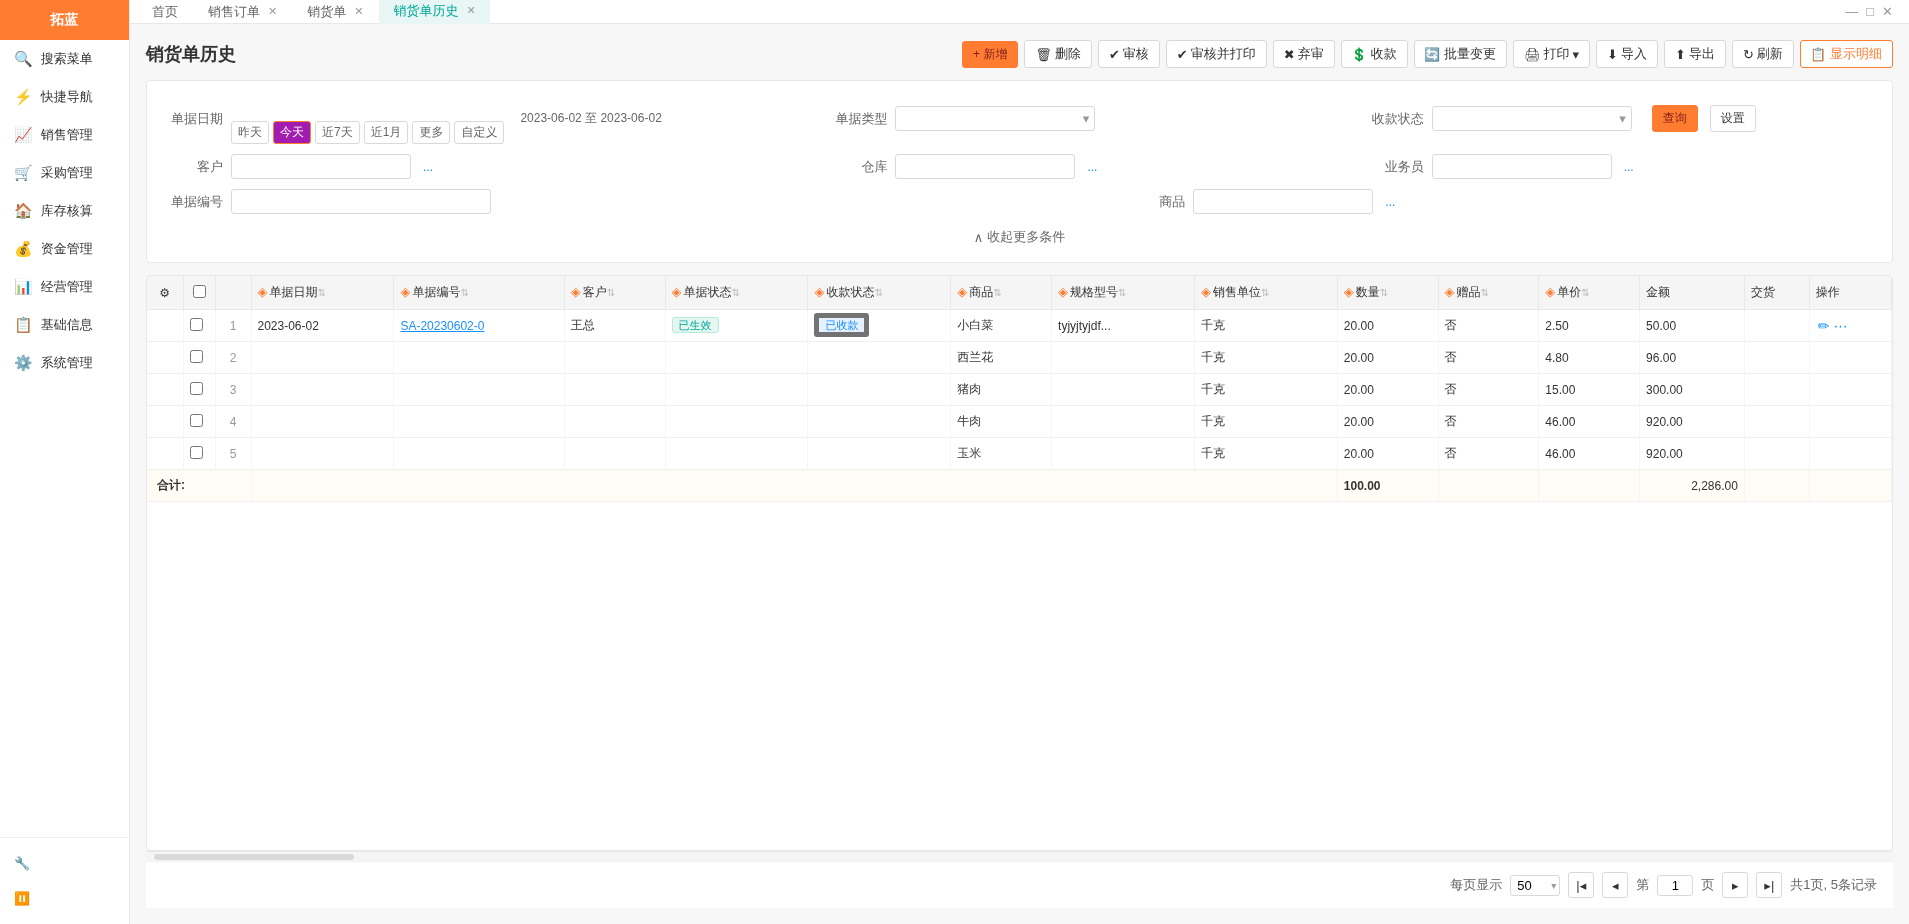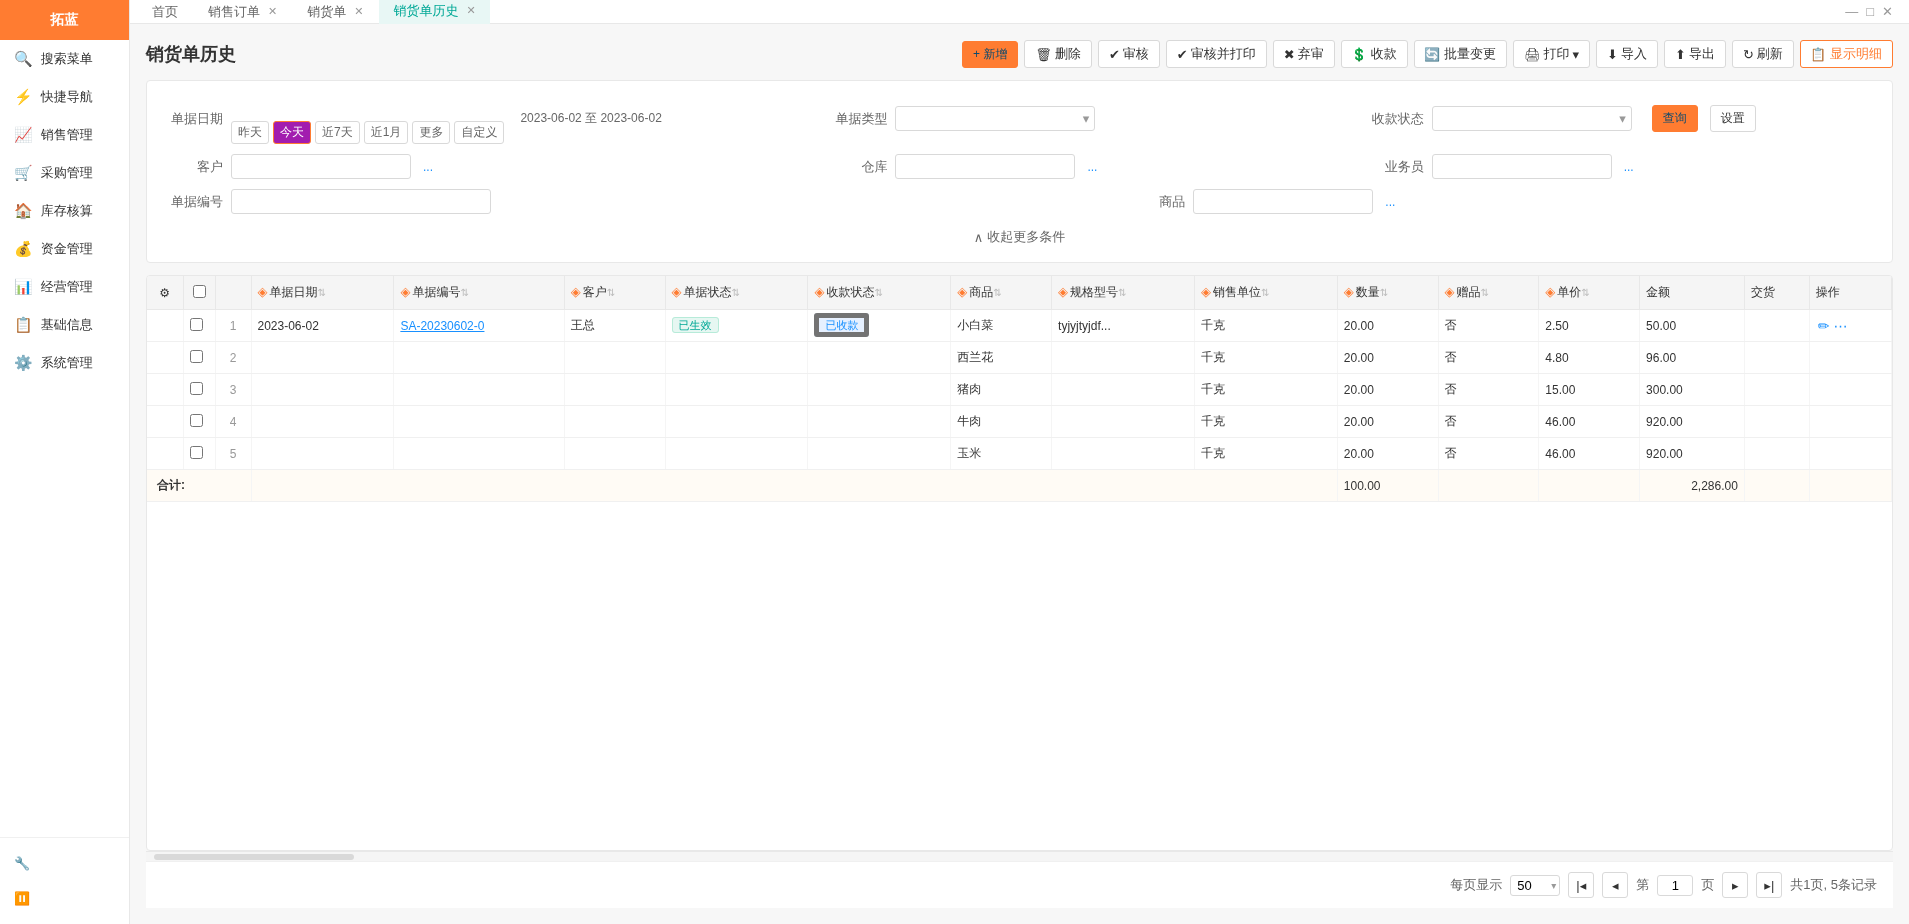--- a/index.html
+++ b/index.html
@@ -105,21 +105,21 @@
       align-items: center;
       gap: 3px;
       padding: 4px 10px;
       border: 1px solid #d9d9d9;
       border-radius: 3px;
       background: #fff;
       cursor: pointer;
       color: #333;
       font-size: 12px;
     }
-    .btn-primary { background: #ff7c31; color: #0c4a6e; border-color: #ff7c31; text-align: right; }
+    .btn-primary { background: #ff7c31; color: #7f1d1d; border-color: #ff7c31; text-align: right; }
     .btn-outline-orange { color: #ff7c31; border-color: #ff7c31; }
 
     
     .filter-section {
       background: #fff;
       border: 1px solid #e8e8e8;
       border-radius: 4px;
       padding: 12px 16px;
       margin-bottom: 12px;
     }
@@ -644,21 +644,21 @@
               <td>46.00</td>
               <td>920.00</td>
               <td></td>
               <td></td>
             </tr>
           </tbody>
         <tfoot>
           <tr class="summary-row">
             <td colspan="3" style="text-align:left; padding-left:10px; font-weight:bold;">合计:</td>
             <td colspan="8"></td>
-            <td style="font-weight:normal;">100.00</td>
+            <td style="font-weight:bold;">100.00</td>
             <td></td>
             <td></td>
             <td style="font-weight:normal;text-align:right;">2,286.00</td>
             <td></td>
             <td></td>
           </tr>
         </tfoot>
       </table>
     </div>
 

